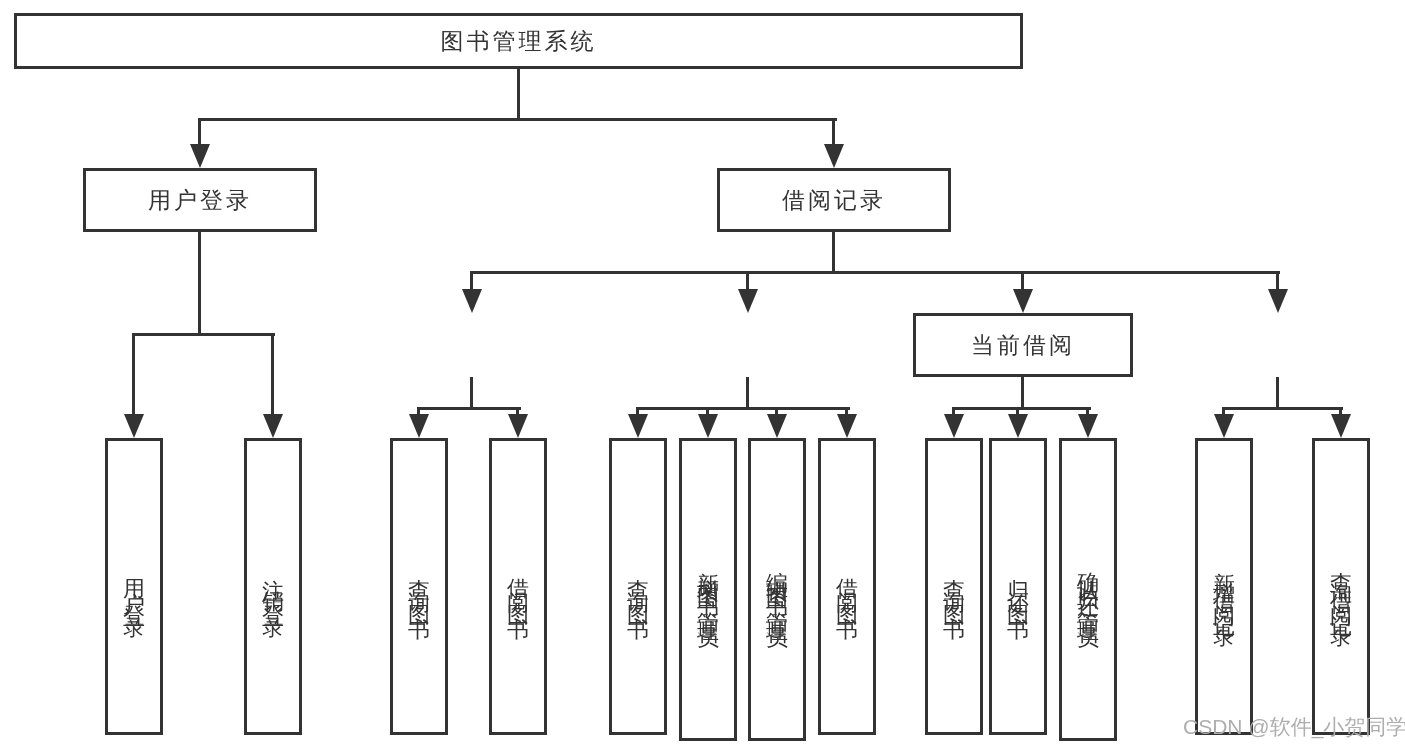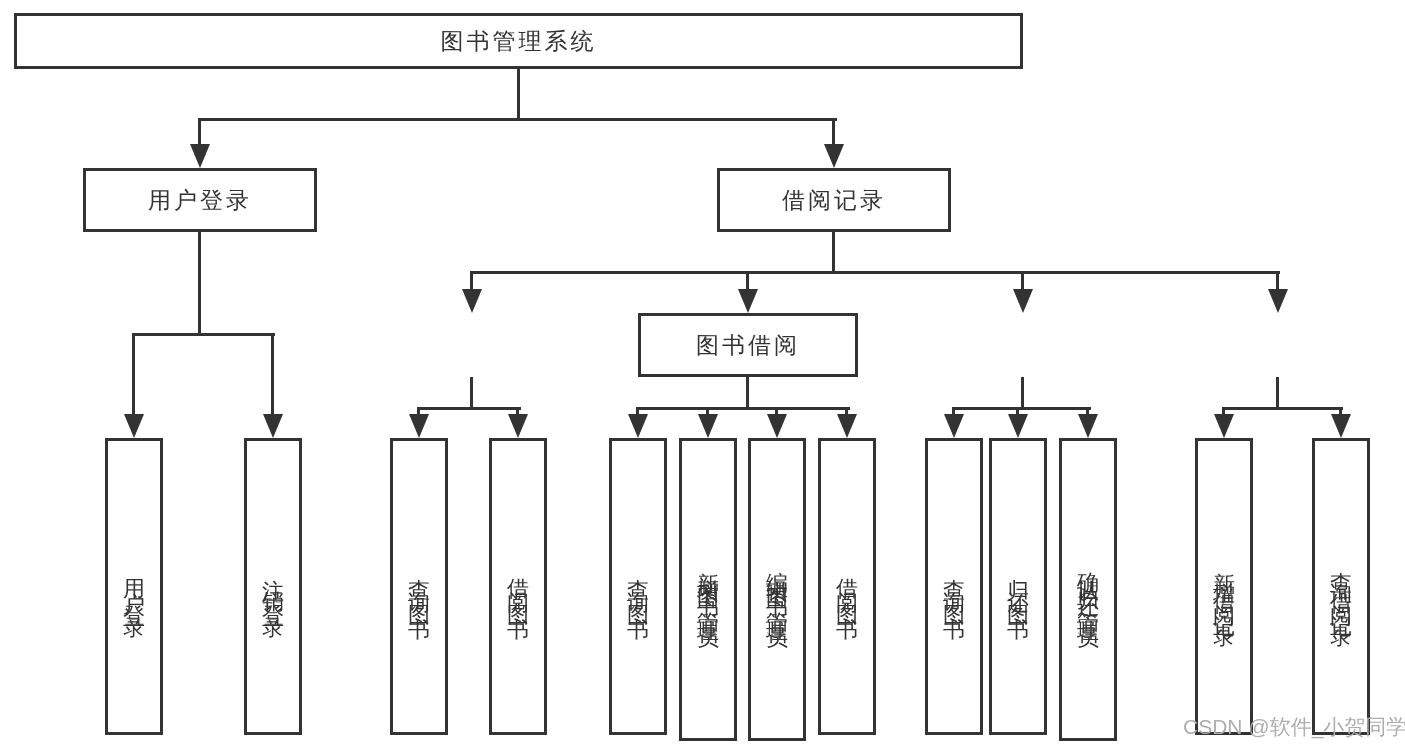--- a/index.html
+++ b/index.html
@@ -100,22 +100,22 @@
     <span class="hlabel">图书管理系统</span>
   </div>
 
   <div class="box" style="left:83px;top:168px;width:234px;height:64px">
     <span class="hlabel">用户登录</span>
   </div>
   <div class="box" style="left:717px;top:168px;width:234px;height:64px">
     <span class="hlabel">借阅记录</span>
   </div>
 
-  <div class="box" style="left:638px;top:313px;width:220px;height:64px">
-    <span class="hlabel">图书借阅</span>
+  <div class="box" style="left:913px;top:313px;width:220px;height:64px">
+    <span class="hlabel">当前借阅</span>
   </div>
 
   <div class="box" style="left:105px;top:438px;width:58px;height:297px">
     <span class="vlabel ls4">用户登录</span>
   </div>
   <div class="box" style="left:244px;top:438px;width:58px;height:297px">
     <span class="vlabel ls4">注销登录</span>
   </div>
 
   <div class="box" style="left:390px;top:438px;width:58px;height:297px">

